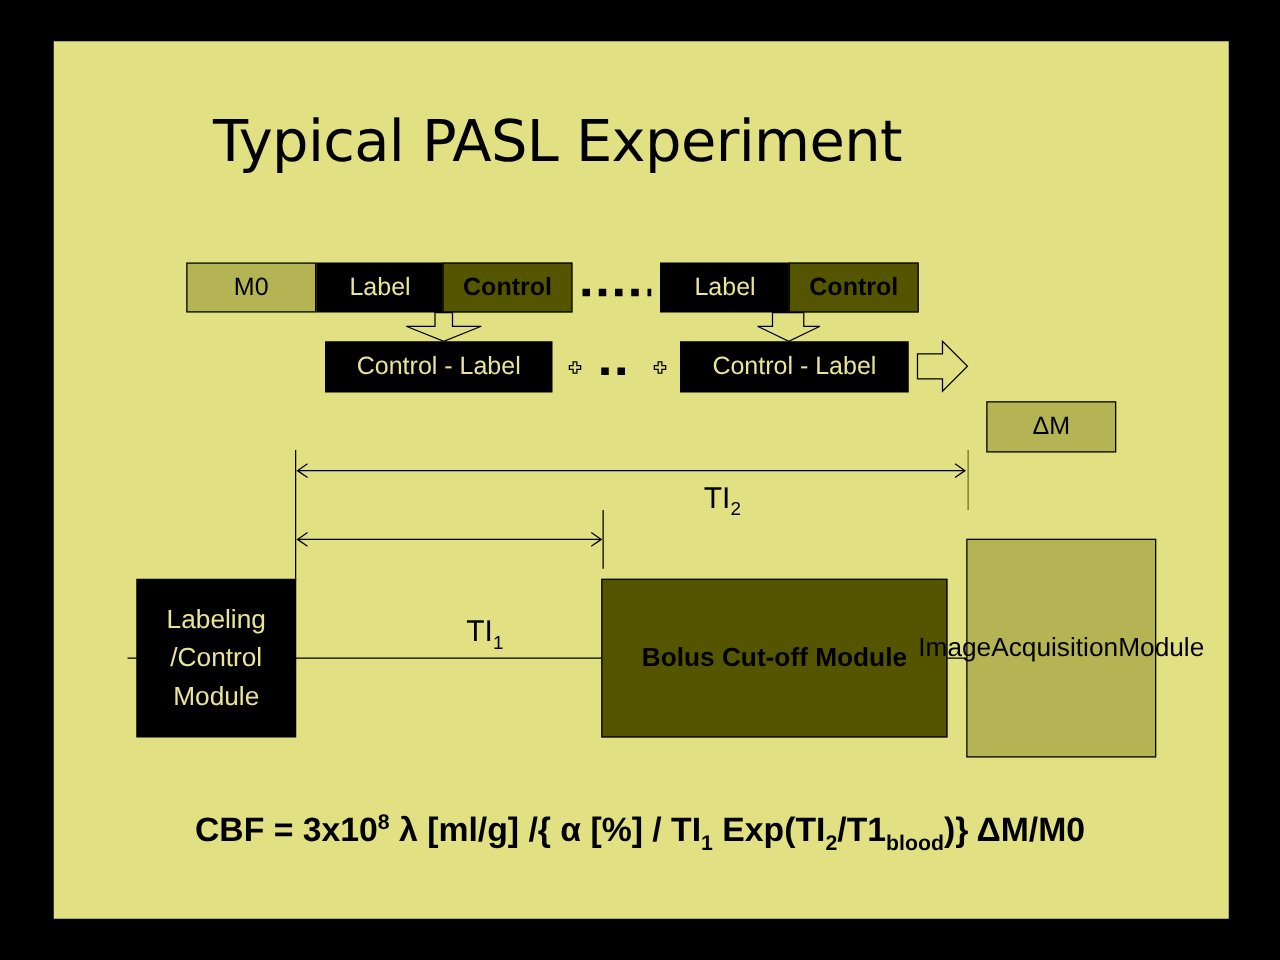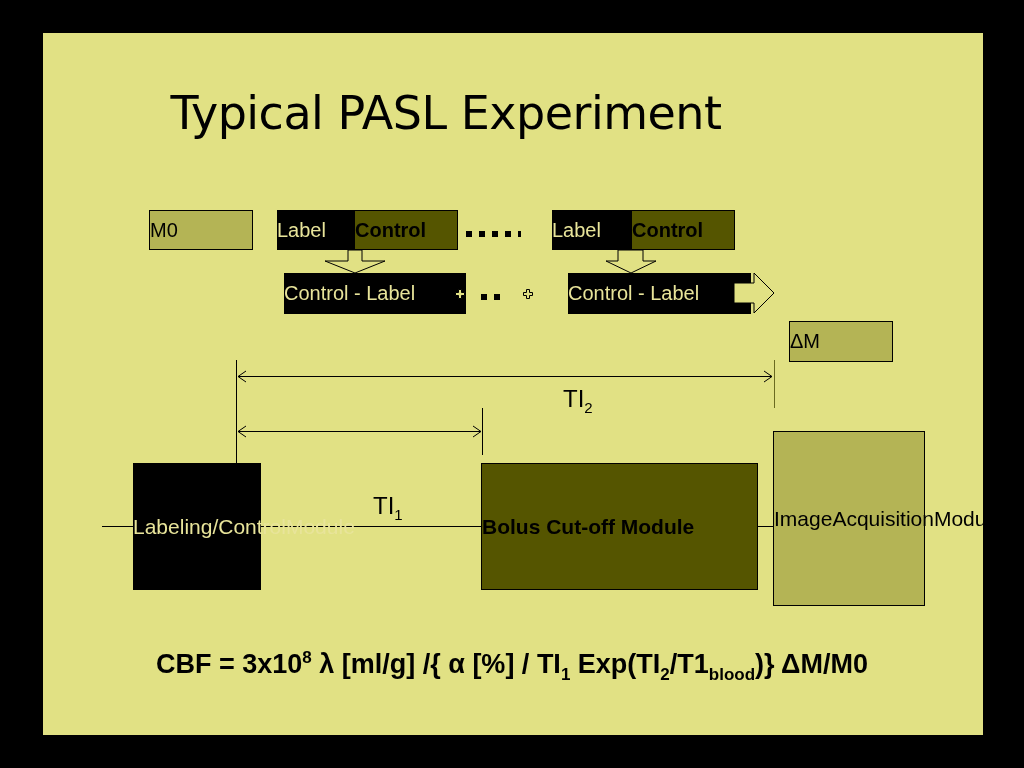--- a/index.html
+++ b/index.html
@@ -12,25 +12,25 @@
       position: absolute; left: 43px; top: 33px; width: 940px; height: 702px;
       background: #e1e184;
     }
     .title {
       position: absolute; left: 0; top: 86px; width: 892px; text-align: center;
       font-family: "DejaVu Sans", sans-serif; font-size: 46px; color: #000;
       letter-spacing: -0.5px;
     }
     .box {
       position: absolute; box-sizing: border-box; display: flex;
-      align-items: center; text-align: center;
+      align-items: center; justify-content: center; text-align: center;
       font-size: 20px; line-height: 31px;
     }
     .b-light { background: #b4b455; color: #000; border: 1px solid #000; }
-    .b-black { background: #000; color: #e8e49a; margin-left: 24px; }
+    .b-black { background: #000; color: #e8e49a; }
     .b-olive { background: #555500; color: #000; border: 1px solid #000; font-weight: bold; }
     .dot { position: absolute; width: 6px; height: 6px; background: #000; }
     .formula {
       position: absolute; left: 0; top: 648px; width: 1024px; text-align: center;
       font-weight: bold; font-size: 27px; color: #000;
     }
     .formula sup { font-size: 17px; vertical-align: 10px; }
     .formula sub { font-size: 17px; vertical-align: -7px; }
     .ti-label { position: absolute; font-size: 24px; color: #000; }
     .ti-label sub { font-size: 15px; vertical-align: -6px; }
@@ -113,21 +113,21 @@
   <polyline points="246,371 238,376.5 246,382" fill="none" stroke="#000" stroke-width="1"></polyline>
   <polyline points="764,371 772,376.5 764,382" fill="none" stroke="#000" stroke-width="1"></polyline>
 
   <line x1="238" y1="431.5" x2="481" y2="431.5" stroke="#000" stroke-width="1"></line>
   <polyline points="246,426 238,431.5 246,437" fill="none" stroke="#000" stroke-width="1"></polyline>
   <polyline points="473,426 481,431.5 473,437" fill="none" stroke="#000" stroke-width="1"></polyline>
 
   <line x1="102" y1="526.5" x2="774" y2="526.5" stroke="#000" stroke-width="1"></line>
 </svg>
 
-<div class="box b-black" style="left:109px;top:463px;width:128px;height:127px;flex-direction:row;line-height:31px;font-size:21px;">
+<div class="box b-black" style="left:109px;top:463px;width:128px;height:127px;flex-direction:column;line-height:31px;font-size:21px;">
   <span>Labeling</span>
   <span>/Control</span>
   <span>Module</span>
 </div>
 <div class="box b-olive" style="left:481px;top:463px;width:277px;height:127px;font-size:21px;">
   <span>Bolus Cut-off Module</span>
 </div>
 <div class="box b-light" style="left:773px;top:431px;width:152px;height:175px;flex-direction:row;line-height:31px;font-size:21px;">
   <span>Image</span>
   <span>Acquisition</span>

